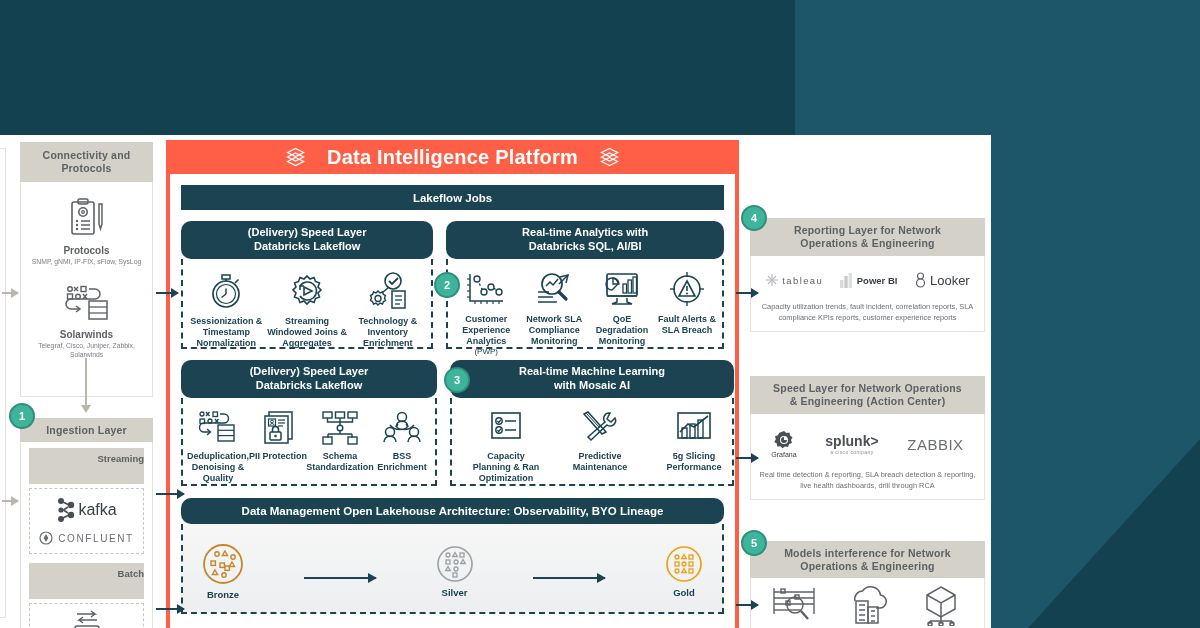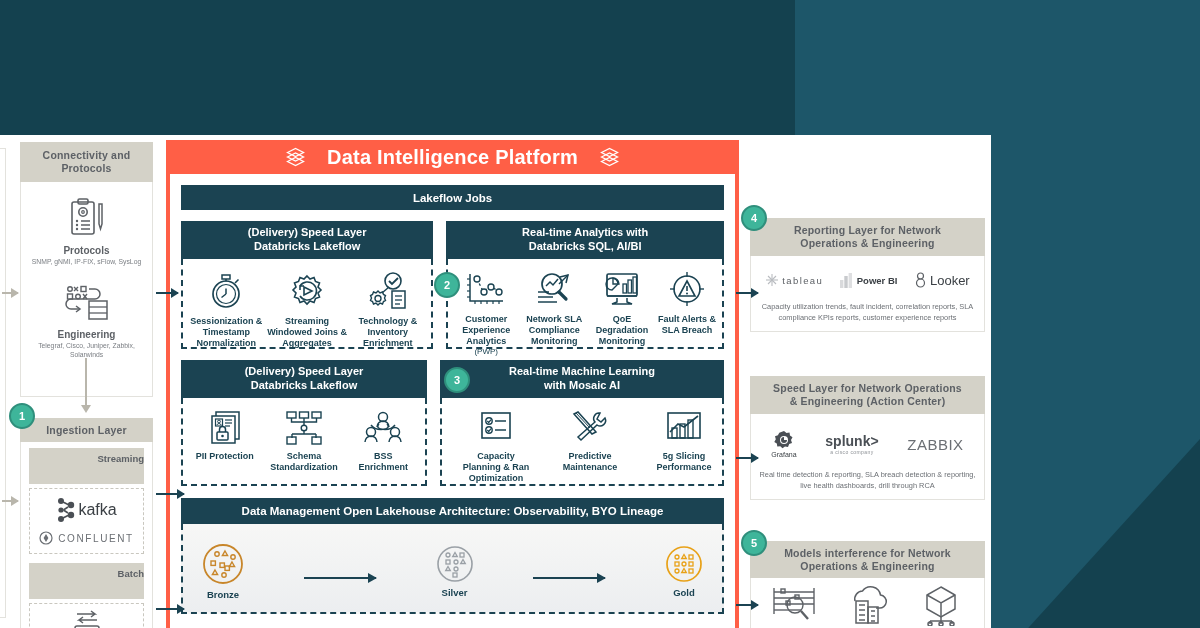--- a/index.html
+++ b/index.html
@@ -30,21 +30,21 @@
 
   
   .panel-head {
     background:#d4d2c8; color:#5d6166; text-align:center;
     font-weight:700; letter-spacing:.2px; display:flex;
     align-items:center; justify-content:center; line-height:1.22;
   }
   .panel-body { background:#fff; border:1px solid #e3e2dd; border-top:none; }
   .dk-head {
     background:#1b4352; color:#fff; text-align:center; font-weight:700;
-    display:flex; align-items:center; justify-content:center; line-height:1.25;
+    display:flex; align-items:center; justify-content:center; line-height:1.25;border-radius:10px;
   }
   .dashed { border:2px dashed #1b4352; border-top:none; }
   .badge {
     position:absolute; width:26px; height:26px; border-radius:50%;
     background:#3eb59a; border:2px solid #2f8f7c; color:#fff;
     font-size:11px; font-weight:700; display:flex; align-items:center;
     justify-content:center; z-index:40;
   }
   .icon-cell { display:flex; flex-direction:column; align-items:center; }
   .icon-cap {
@@ -167,21 +167,21 @@
           <rect x="20" y="2.5" width="5" height="5" fill="none" stroke="#5d6166" stroke-width="1.4"></rect>
           <rect x="6.5" y="10" width="5" height="5" fill="none" stroke="#5d6166" stroke-width="1.4"></rect>
           <circle cx="17" cy="12.5" r="2.3" fill="none" stroke="#5d6166" stroke-width="1.4"></circle>
           <path d="M22 10 l4 5 M26 10 l-4 5" stroke="#5d6166" stroke-width="1.4"></path>
           <path d="M28 5 h6 a5 5 0 0 1 0 10 h-24 a5 5 0 0 0 0 10 h8" fill="none" stroke="#5d6166" stroke-width="1.5"></path>
           <path d="M15 22 l4 3 -4 3" fill="none" stroke="#5d6166" stroke-width="1.5"></path>
           <rect x="28" y="17" width="18" height="18" fill="none" stroke="#5d6166" stroke-width="1.5"></rect>
           <line x1="28" y1="23" x2="46" y2="23" stroke="#5d6166" stroke-width="1.3"></line>
           <line x1="28" y1="29" x2="46" y2="29" stroke="#5d6166" stroke-width="1.3"></line>
         </svg>
-        <div class="proto-title">Engineering</div>
+        <div class="proto-title">Solarwinds</div>
         <div class="proto-sub">Telegraf, Cisco, Juniper, Zabbix, Solarwinds</div>
       </div>
     </div>
   </div>
 
   <div class="arrow-v" style="left:85px; top:358px; height:48px;"></div>
 
   <div class="badge" style="left:9px; top:403px;">1</div>
 
   <div id="ingPanel">
@@ -370,20 +370,36 @@
 
     <div class="row2">
       <div style="width:258px">
         <div class="dk-head blk-hdr">
           <div>
             <div>(Delivery) Speed Layer</div>
             <div>Databricks Lakeflow</div>
           </div>
         </div>
         <div class="dashed blk-body" style="height:88px">
+          <div class="icon-cell" style="width:62px">
+            <svg width="44" height="36" viewBox="0 0 44 36">
+              <circle cx="6" cy="4" r="2" fill="none" stroke="#1b4352" stroke-width="1.3"></circle>
+              <path d="M10 2 l3.5 4 M13.5 2 l-3.5 4" stroke="#1b4352" stroke-width="1.3"></path>
+              <rect x="17" y="2" width="4.5" height="4.5" fill="none" stroke="#1b4352" stroke-width="1.3"></rect>
+              <rect x="4" y="9" width="4.5" height="4.5" fill="none" stroke="#1b4352" stroke-width="1.3"></rect>
+              <circle cx="14" cy="11" r="2" fill="none" stroke="#1b4352" stroke-width="1.3"></circle>
+              <path d="M19 9 l3.5 4 M22.5 9 l-3.5 4" stroke="#1b4352" stroke-width="1.3"></path>
+              <path d="M24 4 h4 a4.5 4.5 0 0 1 0 9 h-20 a4.5 4.5 0 0 0 0 9 h6" fill="none" stroke="#1b4352" stroke-width="1.4"></path>
+              <path d="M11 19 l3.5 3 -3.5 3" fill="none" stroke="#1b4352" stroke-width="1.4"></path>
+              <rect x="22" y="15" width="16" height="16" fill="none" stroke="#1b4352" stroke-width="1.4"></rect>
+              <line x1="22" y1="20.3" x2="38" y2="20.3" stroke="#1b4352" stroke-width="1.2"></line>
+              <line x1="22" y1="25.6" x2="38" y2="25.6" stroke="#1b4352" stroke-width="1.2"></line>
+            </svg>
+            <div class="icon-cap">Deduplication, Denoising &amp; Quality</div>
+          </div>
           <div class="icon-cell" style="width:58px">
             <svg width="38" height="36" viewBox="0 0 38 36">
               <rect x="10" y="2" width="23" height="27" fill="none" stroke="#1b4352" stroke-width="1.5"></rect>
               <rect x="6" y="6" width="23" height="27" fill="#fff" stroke="#1b4352" stroke-width="1.5"></rect>
               <rect x="9.5" y="9" width="7" height="7" fill="none" stroke="#1b4352" stroke-width="1.2"></rect>
               <circle cx="13" cy="11.5" r="1.4" fill="none" stroke="#1b4352" stroke-width="1"></circle>
               <path d="M10.8 15 a2.4 2.4 0 0 1 4.4 0" fill="none" stroke="#1b4352" stroke-width="1"></path>
               <line x1="19" y1="10" x2="26" y2="10" stroke="#1b4352" stroke-width="1.2"></line>
               <line x1="19" y1="13" x2="26" y2="13" stroke="#1b4352" stroke-width="1.2"></line>
               <line x1="19" y1="16" x2="24" y2="16" stroke="#1b4352" stroke-width="1.2"></line>

